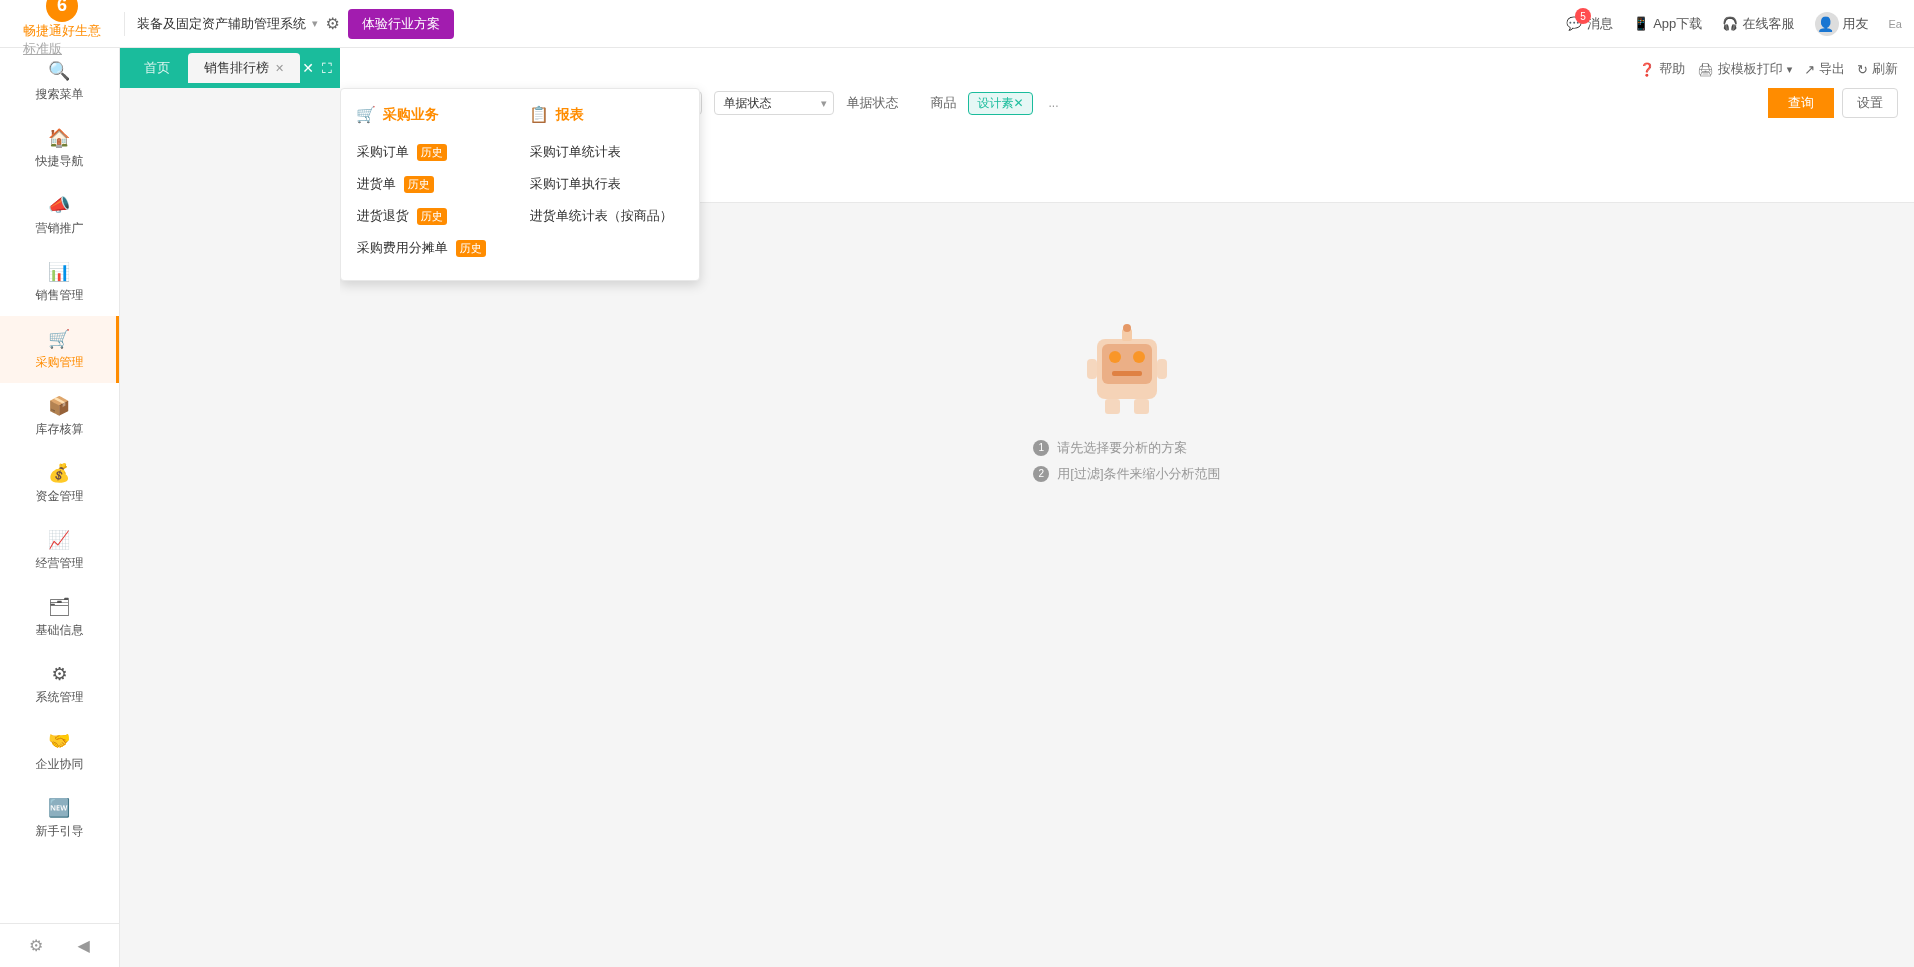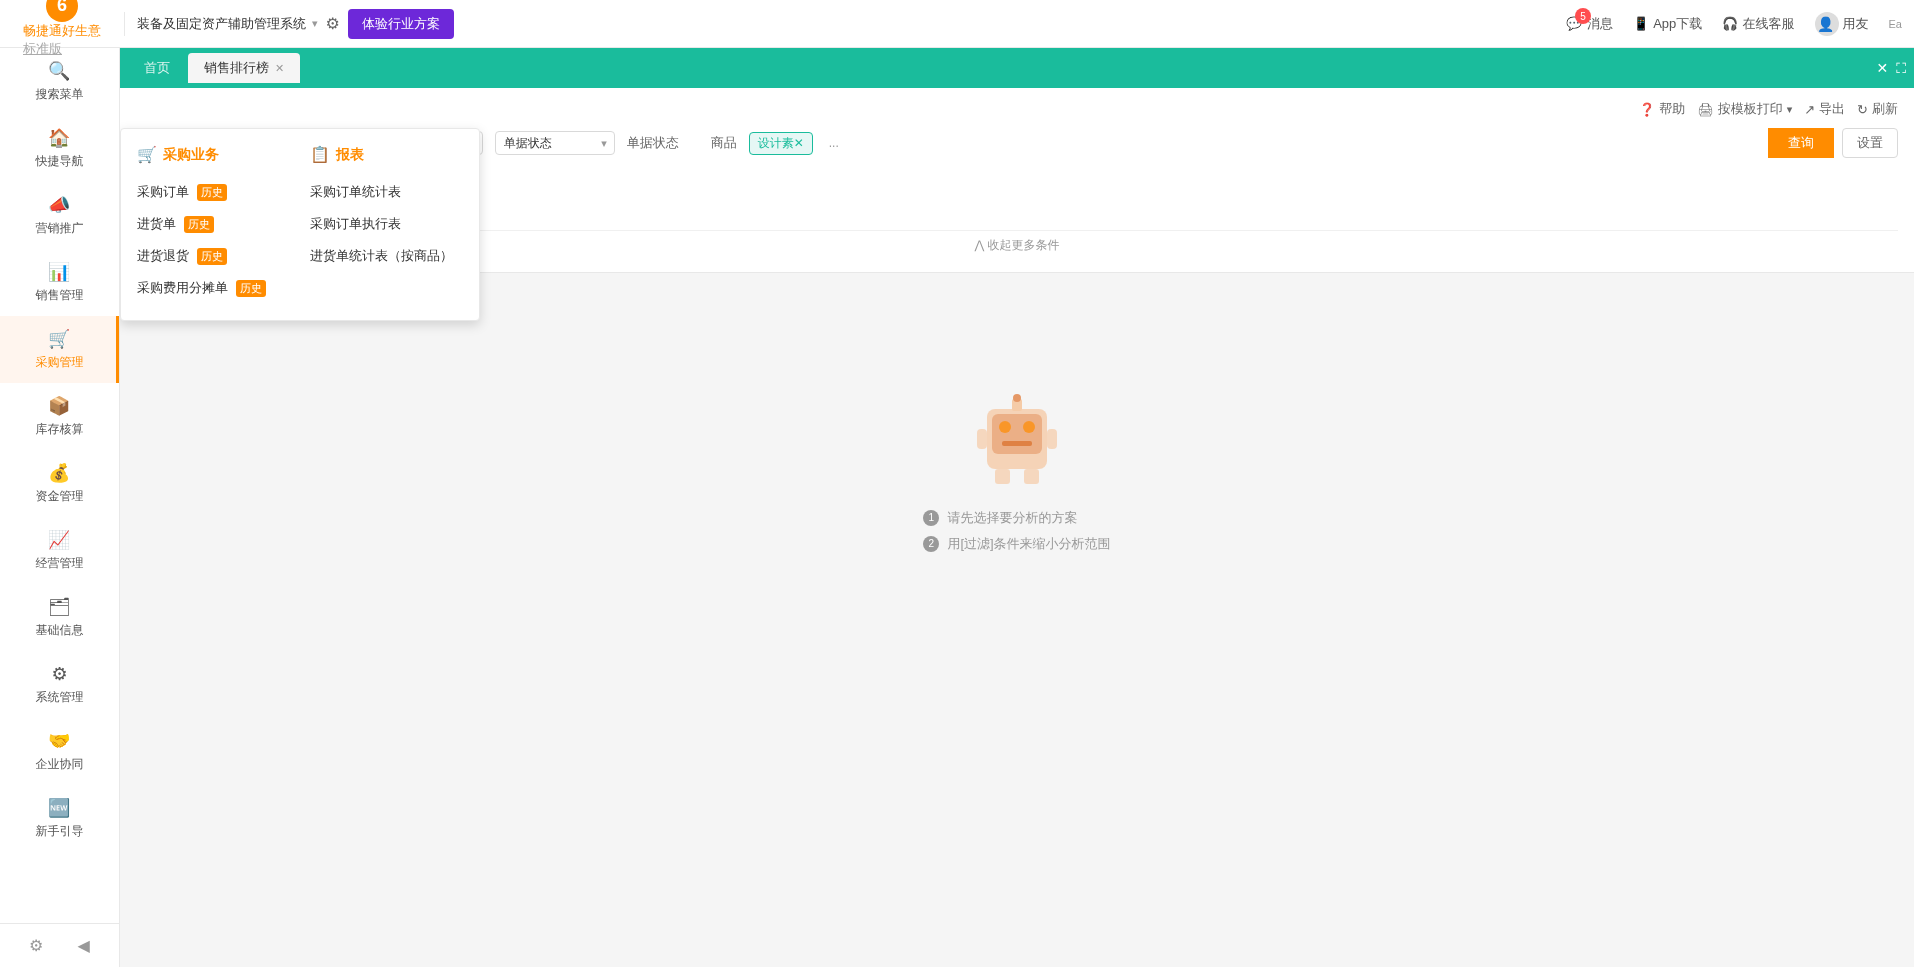--- a/index.html
+++ b/index.html
@@ -5,38 +5,38 @@
     * { margin: 0; padding: 0; box-sizing: border-box; }
     body { font-family: 'Microsoft YaHei', 'PingFang SC', sans-serif; font-size: 13px; background: #f5f5f5; overflow: hidden; width: 1914px; height: 967px; }
 
     
     .topbar { height: 48px; background: #fff; display: flex; align-items: center; padding: 0 12px; border-bottom: 1px solid #e8e8e8; position: relative; z-index: 100; }
     .topbar-logo { width: 100px; display: flex; flex-direction: column; align-items: center; justify-content: center; }
     .topbar-logo .logo-icon { width: 32px; height: 32px; background: #ff8c00; border-radius: 50%; display: flex; align-items: center; justify-content: center; color: white; font-size: 18px; font-weight: bold; }
     .topbar-system { display: flex; align-items: center; gap: 6px; font-size: 13px; color: #333; cursor: pointer; }
     .topbar-system .arrow { color: #999; font-size: 11px; }
     .topbar-gear { color: #666; cursor: pointer; margin: 0 8px; font-size: 16px; }
-    .topbar-btn { background: #6d28d9; color: white; border: none; border-radius: 4px; padding: 6px 14px; font-size: 13px; cursor: pointer; }
+    .topbar-btn { background: #a21caf; color: white; border: none; border-radius: 4px; padding: 6px 14px; font-size: 13px; cursor: pointer; }
     .topbar-right { margin-left: auto; display: flex; align-items: center; gap: 20px; }
     .topbar-right-item { display: flex; align-items: center; gap: 4px; color: #555; cursor: pointer; font-size: 13px; }
     .msg-icon { position: relative; display: inline-block; }
     .msg-badge { position: absolute; top: -8px; right: -8px; background: #ff4d4f; color: white; border-radius: 50%; width: 16px; height: 16px; font-size: 10px; display: flex; align-items: center; justify-content: center; }
 
     
     .layout { display: flex; height: calc(967px - 48px); }
 
     
     .sidebar { width: 120px; background: #fff; border-right: 1px solid #e8e8e8; display: flex; flex-direction: column; }
     .sidebar-item { display: flex; flex-direction: column; align-items: center; padding: 12px 0; cursor: pointer; color: #555; font-size: 12px; gap: 4px; }
     .sidebar-item .si-icon { font-size: 18px; }
     .sidebar-bottom { margin-top: auto; display: flex; justify-content: space-around; padding: 12px; border-top: 1px solid #e8e8e8; }
     .sidebar-bottom-btn { color: #999; cursor: pointer; font-size: 16px; }
 
     
-    .main { flex: 1; display: flex; flex-direction: column; overflow: hidden; }
+    .main { flex: 1; display: flex; overflow: hidden; }
 
     
     .tabbar { height: 40px; background: #1abc9c; display: flex; align-items: center; padding: 0 8px; gap: 2px; position: relative; }
     .tab { padding: 6px 16px; border-radius: 4px 4px 0 0; cursor: pointer; font-size: 13px; color: rgba(255,255,255,0.85); display: flex; align-items: center; gap: 6px; }
     .tab.home { background: transparent; }
     .tab.active { background: #f5f5f5; color: #333; }
     .tab-close { font-size: 11px; color: #999; }
     .tabbar-right { margin-left: auto; display: flex; align-items: center; gap: 8px; color: white; font-size: 16px; cursor: pointer; }
 
     
@@ -254,24 +254,20 @@
               <option>金额</option>
             </select>
           </div>
           <span class="filter-label" style="margin-left:20px;">业务员</span>
           <span class="filter-more">...</span>
         </div>
         <div class="filter-row">
           <span class="filter-label">客户</span>
           <span class="filter-more">...</span>
         </div>
-        <div class="filter-collapse">
-          <span>⋀</span>
-          <span>收起更多条件</span>
-        </div>
       </div>
 
       <div class="empty-state">
         <div class="empty-img">
           
           <svg width="120" height="100" viewBox="0 0 120 100">
             <rect x="30" y="20" width="60" height="60" rx="8" fill="#f5cba7" opacity="0.8"></rect>
             <rect x="35" y="25" width="50" height="40" rx="6" fill="#e59866" opacity="0.6"></rect>
             <circle cx="48" cy="38" r="6" fill="#ff8c00" opacity="0.7"></circle>
             <circle cx="72" cy="38" r="6" fill="#ff8c00" opacity="0.7"></circle>

